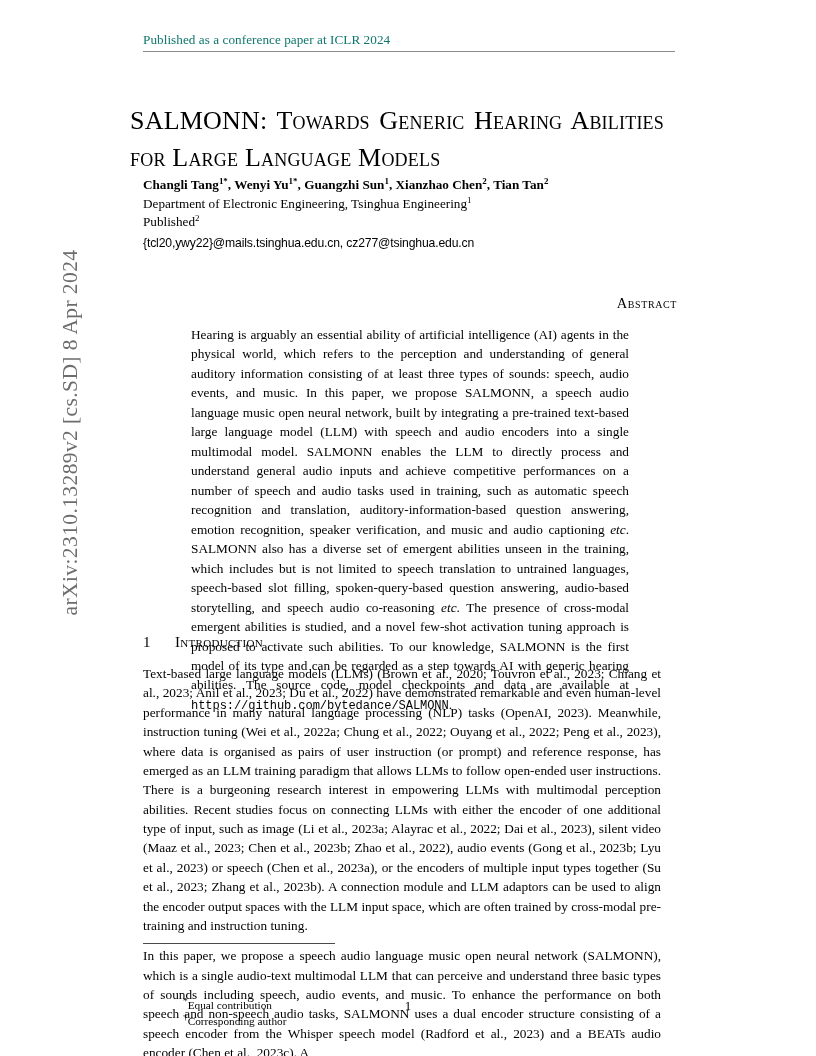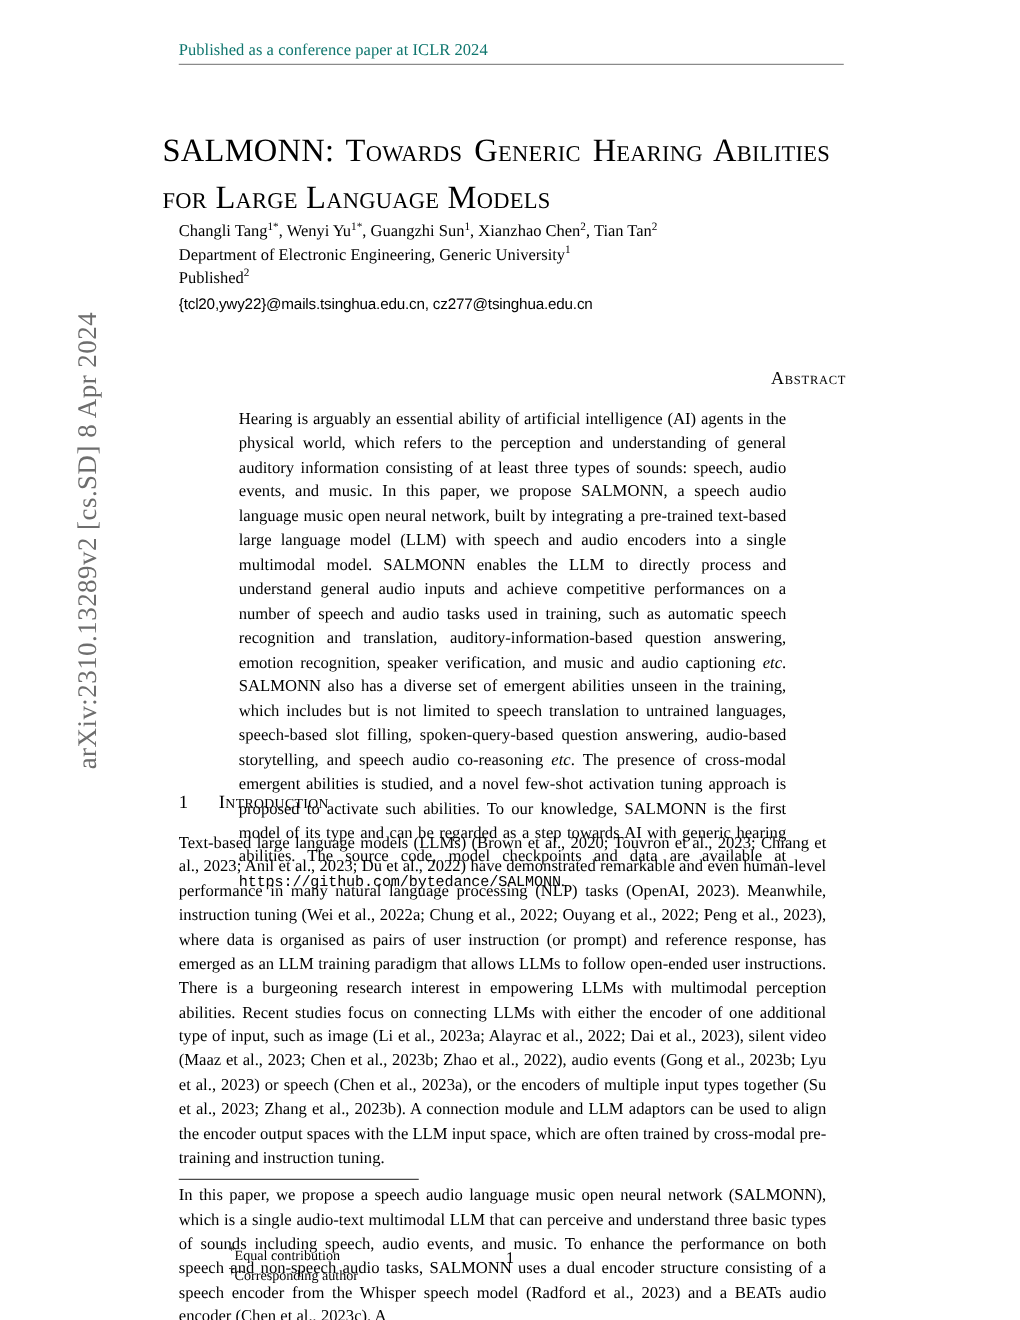--- a/index.html
+++ b/index.html
@@ -73,21 +73,21 @@
   
   .authors {
     position: absolute;
     left: 143px;
     top: 176px;
     width: 540px;
     font-size: 13.2px;
     line-height: 1.42;
   }
   .authors .names {
-    font-weight: normal;
+    font-weight: bold;
   }
   .authors .affil {
     font-weight: normal;
   }
   .authors sup {
     font-size: 0.68em;
     vertical-align: super;
     line-height: 0;
   }
   .emails {
@@ -204,21 +204,21 @@
 
   <div class="title">
     <span class="nocaps">SALMONN:</span><span> Towards Generic Hearing Abili­ties for Large Language Models</span>
   </div>
 
   <div class="authors">
     <div class="names">
       Changli Tang<sup>1</sup><sup>*</sup>, Wenyi Yu<sup>1</sup><sup>*</sup>, Guangzhi Sun<sup>1</sup>, Xianzhao Chen<sup>2</sup>, Tian Tan<sup>2</sup>
     </div>
     <div class="affil">
-      <span>Department of Electronic Engineering, Generic University</span><sup>1</sup>
+      <span>Department of Electronic Engineering, Tsinghua Engineering</span><sup>1</sup>
     </div>
     <div class="affil">
       <span>Published</span><sup>2</sup>
     </div>
     <div class="emails">{tcl20,ywy22}@mails.tsinghua.edu.cn, cz277@tsinghua.edu.cn</div>
   </div>
 
   <div class="abstract-head">Abstract</div>
 
   <div class="abstract-body">

